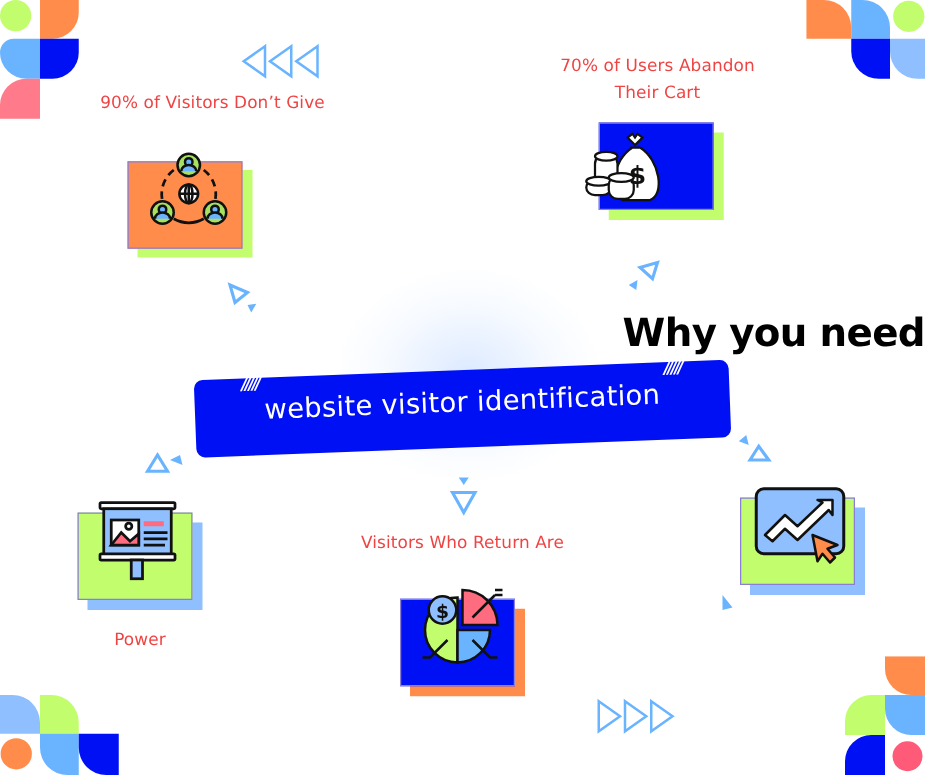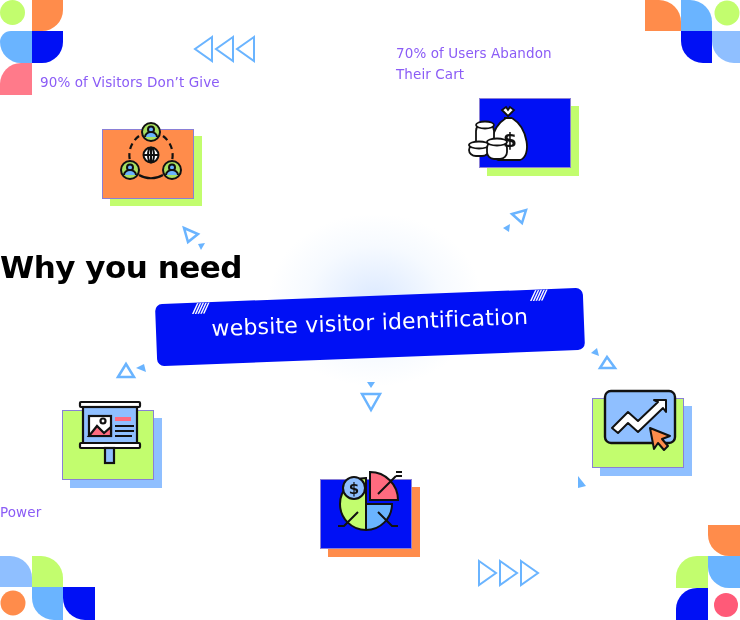--- a/index.html
+++ b/index.html
@@ -6,26 +6,26 @@
   html, body { width: 740px; height: 620px; overflow: hidden; background: #ffffff; }
   body { position: relative; font-family: "DejaVu Sans", sans-serif; color: #1a1a1a; }
   .abs { position: absolute; }
 
   .glow {
     position: absolute; left: 270px; top: 215px; width: 210px; height: 170px;
     background: radial-gradient(ellipse at center, rgba(190,215,255,0.55) 0%, rgba(220,235,255,0.25) 45%, rgba(255,255,255,0) 72%);
   }
 
   .caption {
-    position: absolute; font-size: 13.5px; line-height: 21px;
-    color: #8b5cf6; font-family: "DejaVu Sans", sans-serif; letter-spacing: 0.1px;
+    position: absolute; text-align: center; font-size: 13.5px; line-height: 21px;
+    color: #ef4444; font-family: "DejaVu Sans", sans-serif; letter-spacing: 0.1px;
   }
 
   .title {
-    position: absolute; left: 0; width: 740px; top: 249px; text-align: left;
+    position: absolute; left: 0; width: 740px; top: 249px; text-align: right;
     font-family: "DejaVu Sans", sans-serif; font-weight: bold; font-size: 31px;
     letter-spacing: -0.5px; color: #000;
   }
 
   .banner {
     position: absolute; left: 156px; top: 296px; width: 428px; height: 62px;
     background: #0010f5; border-radius: 7px; transform: rotate(-2.2deg);
   }
   .banner-text {
     position: absolute; left: 0; right: 0; top: 14px; text-align: center;
@@ -183,20 +183,21 @@
   <rect x="39" y="17" width="16" height="4" fill="#ff6b7f"></rect>
   <g stroke="#111" stroke-width="2.2">
     <path d="M39 26 H58 M39 31 H58 M39 36 H56"></path>
   </g>
 </svg>
 <div class="caption" style="left:0;width:224px;top:502px">
   <div>Power</div>
 </div>
 
 <div class="caption" style="left:250px;width:240px;top:424px">
+  <div>Visitors Who Return Are</div>
 </div>
 <div class="card-back" style="left:328px;top:487px;width:92px;height:70px;background:#ff8c4b"></div>
 <div class="card-front" style="left:320px;top:479px;width:92px;height:70px;background:#0010f5"></div>
 <svg class="abs" style="left:334px;top:468px" width="72" height="68" viewBox="0 0 72 68">
   <g stroke="#111" stroke-width="2">
     <path d="M32 36 L32 10 A26 26 0 0 0 32 62 Z" fill="#c2fd6e"></path>
     <path d="M32 36 L58 36 A26 26 0 0 1 32 62 Z" fill="#6ab4ff"></path>
     <path d="M36 32 L36 4 A28 28 0 0 1 64 32 Z" fill="#ff6b7f"></path>
     <circle cx="20" cy="20" r="11" fill="#8fbfff"></circle>
     <path d="M44 26 L62 8 M62 4 H68 M62 8 H68" fill="none"></path>

